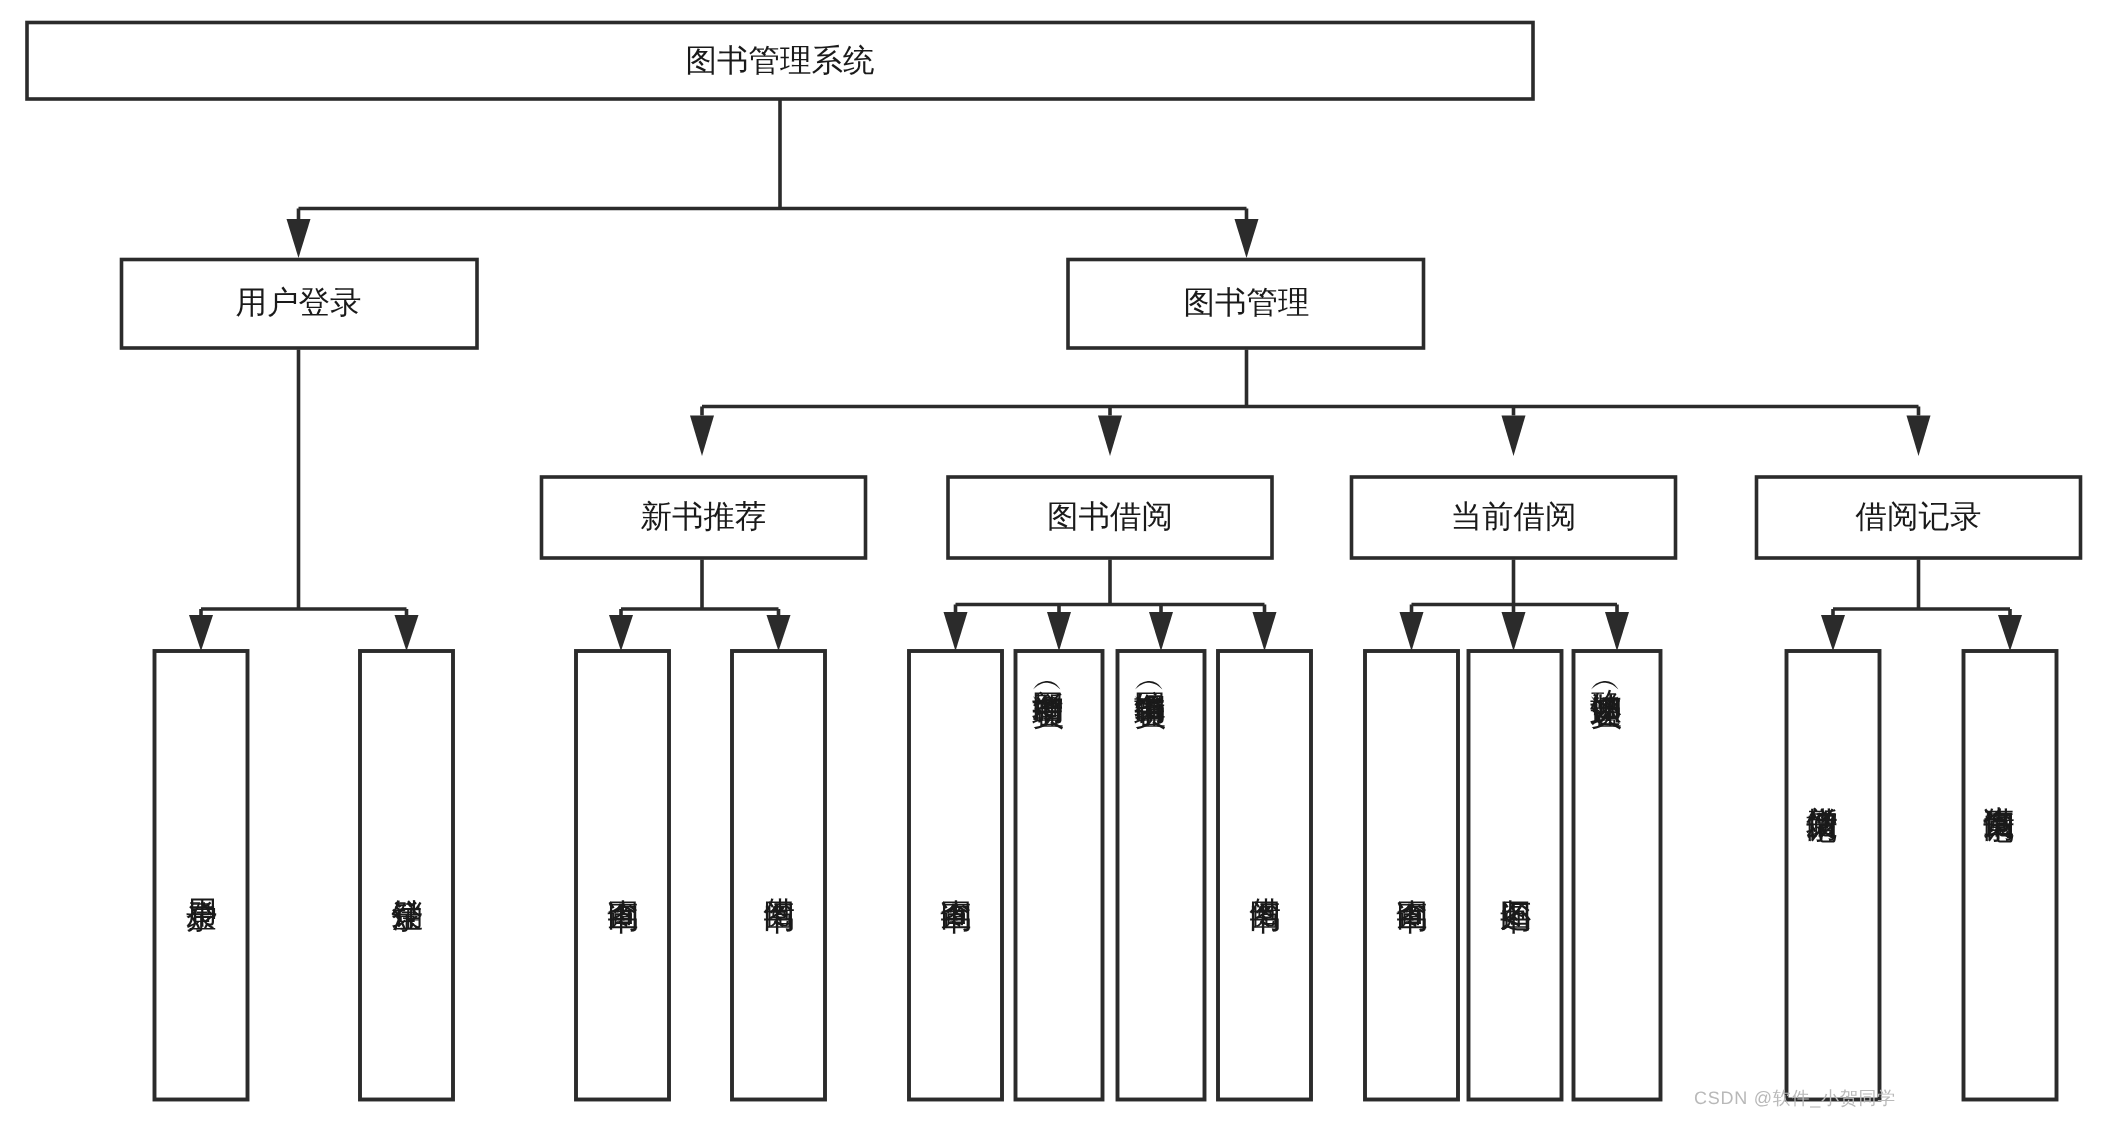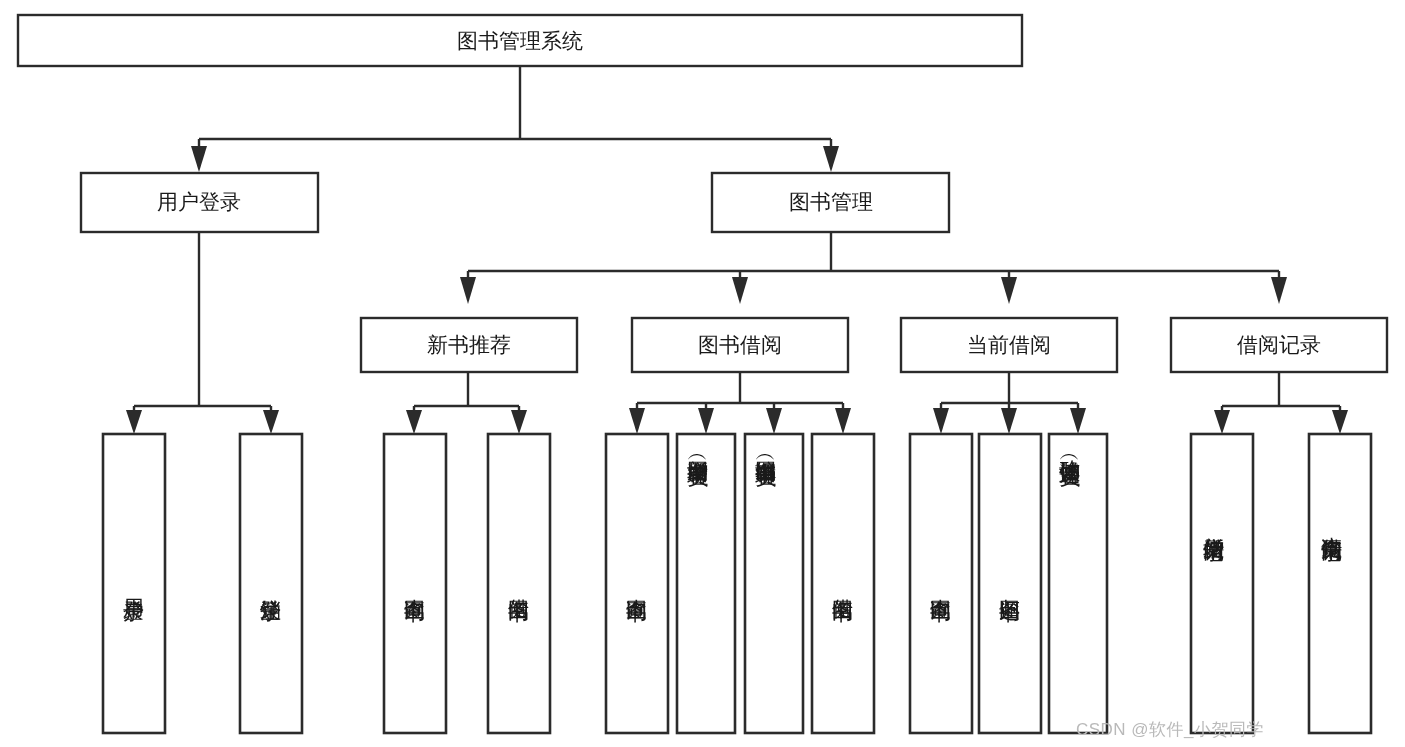--- a/index.html
+++ b/index.html
@@ -62,21 +62,21 @@
     text-orientation: upright;
     letter-spacing: 1px;
     text-anchor: middle;
     white-space: pre;
   }
   .watermark {
     position: absolute;
     right: 14px;
     bottom: 6px;
     font-family: "Liberation Sans", "DejaVu Sans", sans-serif;
-    font-size: 17px;
+    font-size: 12px;
     color: #b9b9b9;
     letter-spacing: 0.5px;
     user-select: none;
     pointer-events: none;
   }
 </style>
 </head>
 <body>
 
 <div id="diagram-root">

